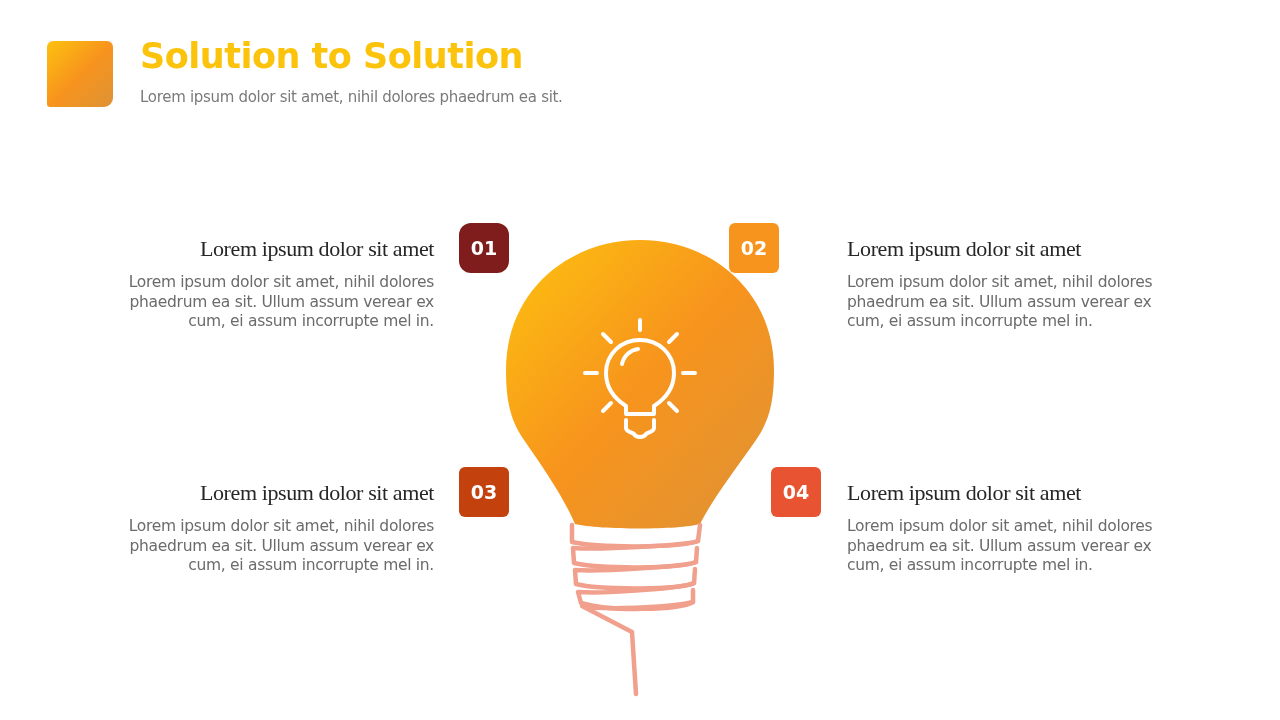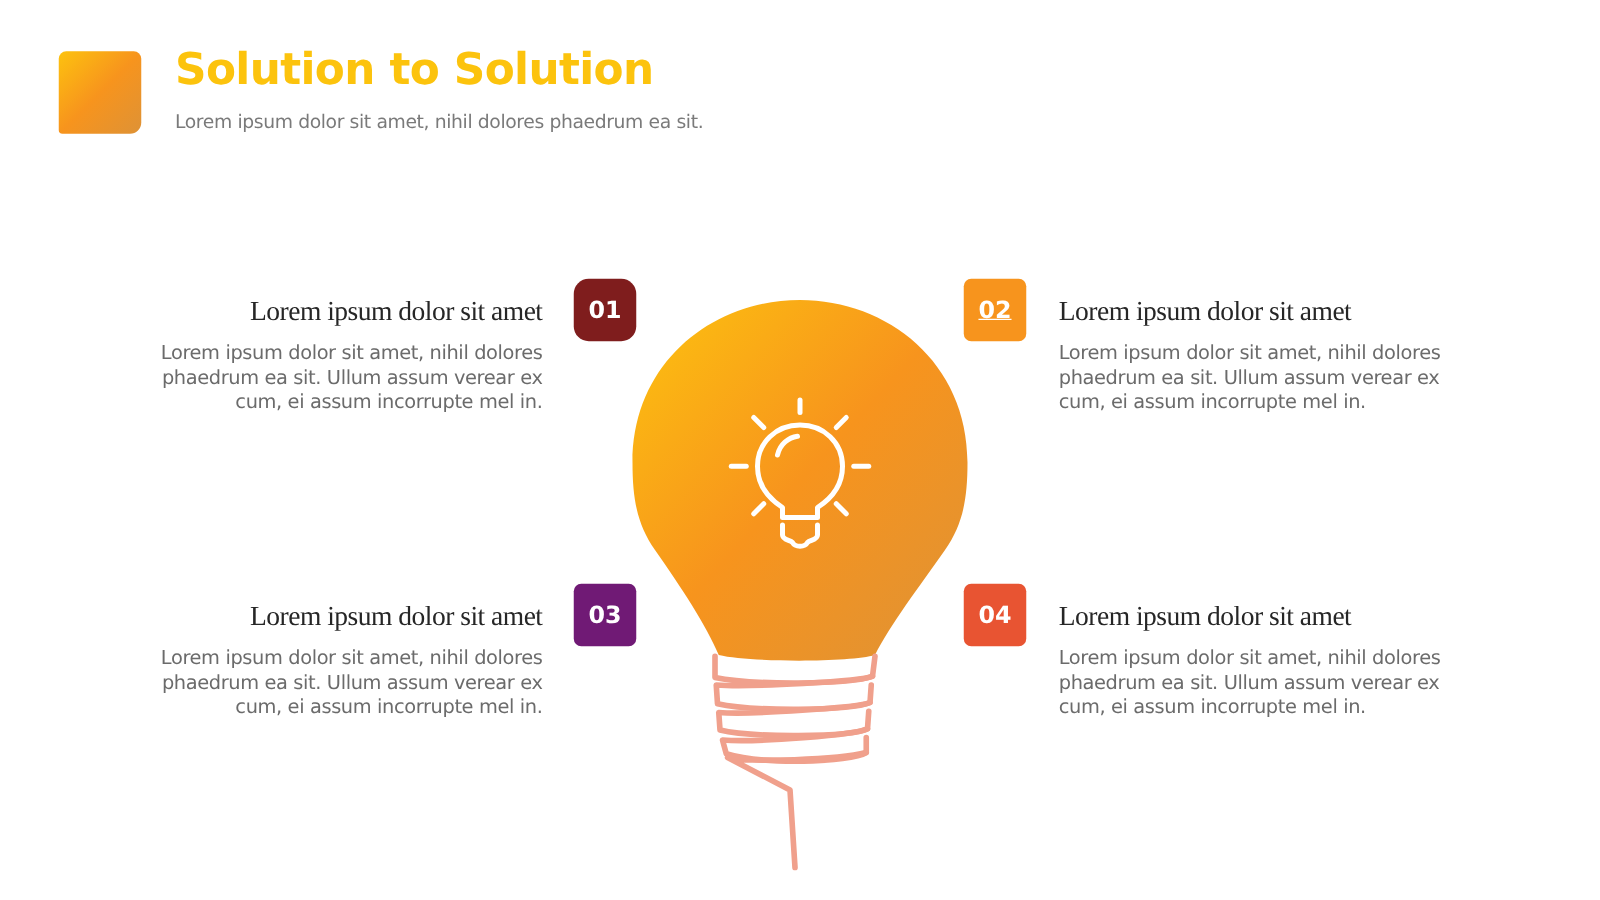--- a/index.html
+++ b/index.html
@@ -54,22 +54,22 @@
     <line x1="683" y1="373" x2="695" y2="373"></line>
     <line x1="603" y1="411" x2="611" y2="403"></line>
     <line x1="677" y1="411" x2="669" y2="403"></line>
     <path d="M626 414 L626 406 C612 397 606 385 606 373 C606 354 621 340 640 340 C659 340 674 354 674 373 C674 385 668 397 654 406 L654 414 Z"></path>
     <path d="M622 364 C624 355 631 350 638 349"></path>
     <path d="M626 420 L626 428 C626 432 632 432 634 434 C636 438 644 438 646 434 C648 432 654 432 654 428 L654 420"></path>
   </g>
 </svg>
 
 <div class="badge" style="left:459px; top:223px; background:#7f1d1d;border-radius:12px;">01</div>
-<div class="badge" style="left:771px; top:223px; background:#f7941d;text-decoration:underline;">02</div>
-<div class="badge" style="left:459px; top:467px; background:#701a75;">03</div>
+<div class="badge" style="left:729px; top:223px; background:#f7941d;">02</div>
+<div class="badge" style="left:459px; top:467px; background:#c2410c;">03</div>
 <div class="badge" style="left:771px; top:467px; background:#e85432;">04</div>
 
 <div class="block left" style="left:114px; top:236px;">
   <div class="h">Lorem ipsum dolor sit amet</div>
   <div class="p">Lorem ipsum dolor sit amet, nihil dolores phaedrum ea sit. Ullum assum verear ex cum, ei assum incorrupte mel in.</div>
 </div>
 <div class="block right" style="left:847px; top:236px;">
   <div class="h">Lorem ipsum dolor sit amet</div>
   <div class="p">Lorem ipsum dolor sit amet, nihil dolores phaedrum ea sit. Ullum assum verear ex cum, ei assum incorrupte mel in.</div>
 </div>

